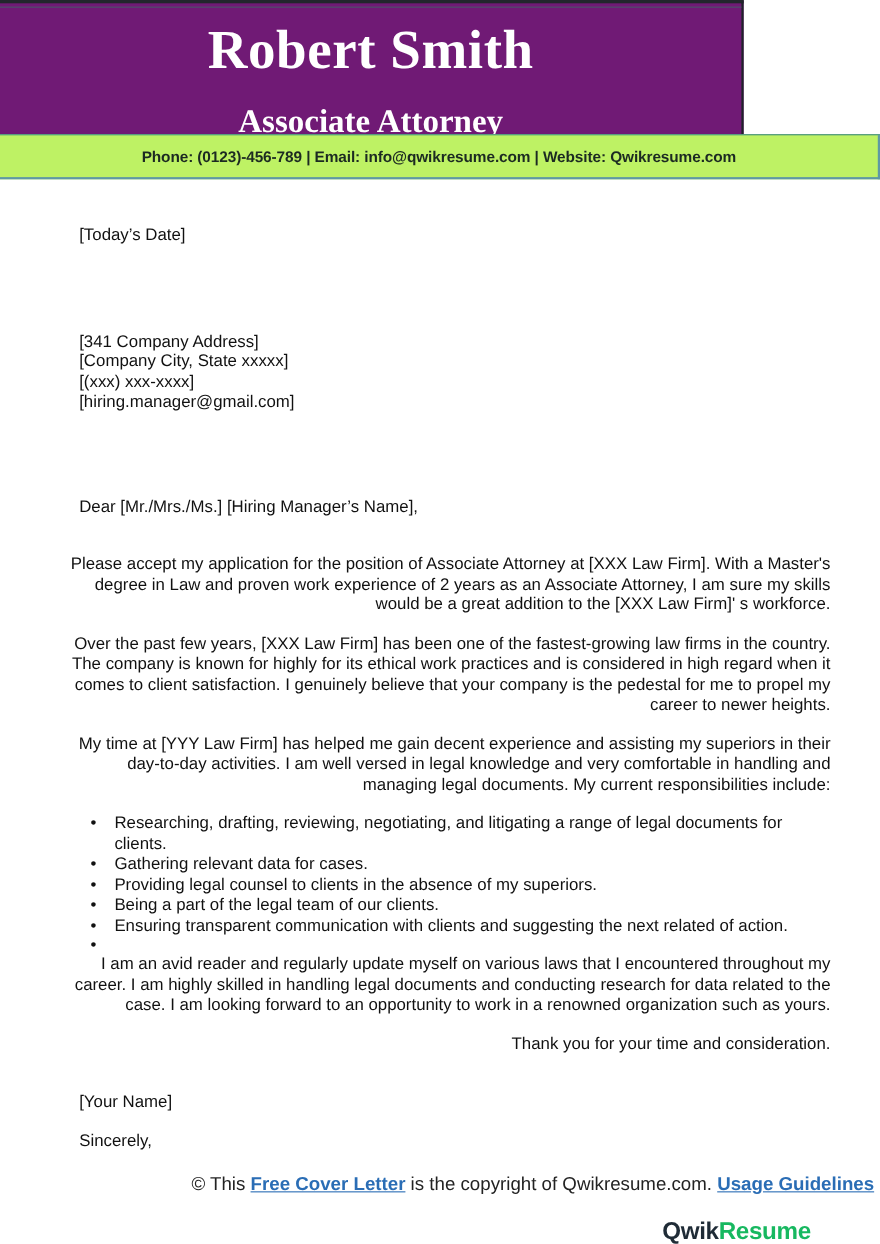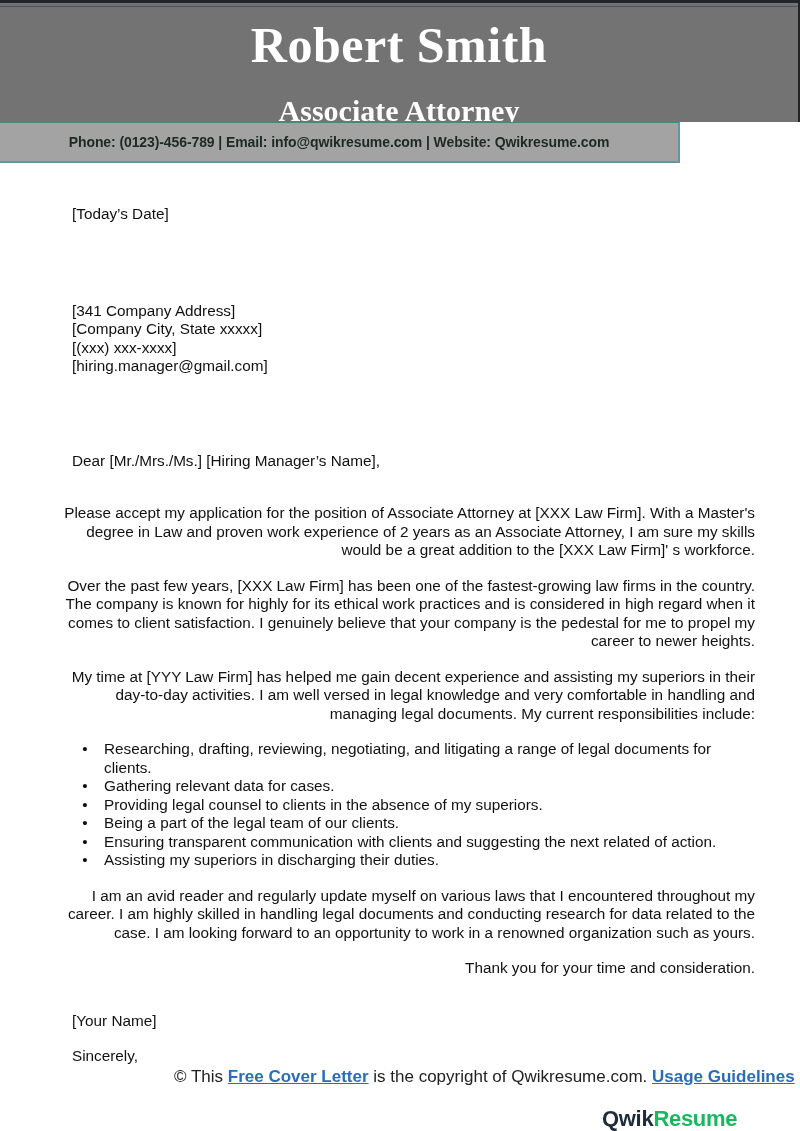--- a/index.html
+++ b/index.html
@@ -1,42 +1,42 @@
 <!DOCTYPE html>
 <html><head>
   <meta charset="utf-8">
   <style>
     * { box-sizing: border-box; margin: 0; padding: 0; }
     html, body { width: 800px; height: 1131px; background: #ffffff; overflow: hidden; }
     body { position: relative; font-family: "Liberation Sans", sans-serif; color: #111111; }
 
     .header {
-      position: absolute; left: 0; top: 0; width: 800px; height: 122px;
-      background: #737373;
+      position: absolute; left: 0; top: 0; width: 676px; height: 122px;
+      background: #701a75;
       border-top: 3px solid #22262c;
       border-right: 2px solid #1f232a;
     }
     .header .topline {
       position: absolute; left: 0; right: 0; top: 3px; height: 1px; background: #4b5568;
     }
     .name {
       position: absolute; left: 0; right: 0; top: 10px;
       text-align: center; color: #ffffff;
       font-family: "Liberation Serif", serif; font-weight: bold;
       font-size: 50px; line-height: 64px; letter-spacing: 0.5px;
     }
     .role {
       position: absolute; left: 0; right: 0; top: 88px;
       text-align: center; color: #ffffff;
       font-family: "Liberation Serif", serif; font-weight: bold;
       font-size: 30px; line-height: 40px;
     }
     .contact-bar {
-      position: absolute; left: 0; top: 122px; width: 680px; height: 41px;
-      background: #a3a3a3;
+      position: absolute; left: 0; top: 122px; width: 800px; height: 41px;
+      background: #bef264;
       border-top: 1px solid #3f8c7f;
       border-bottom: 2px solid #5f99a3;
       border-right: 2px solid #5f99a3;
       text-align: center;
       font-size: 14px; line-height: 38px; font-weight: bold; color: #1c2a22;
       letter-spacing: -0.1px;
     }
     .contact-bar span { white-space: pre; }
 
     .letter {
@@ -114,21 +114,21 @@
   <div class="gap-p"></div>
   <div class="para">My time at [YYY Law Firm] has helped me gain decent experience and assisting my superiors in their day-to-day activities. I am well versed in legal knowledge and very comfortable in handling and managing legal documents. My current responsibilities include:</div>
   <div class="gap-p"></div>
 
   <ul class="bullets">
     <li><span class="dot">•</span><span>Researching, drafting, reviewing, negotiating, and litigating a range of legal documents for clients.</span></li>
     <li><span class="dot">•</span><span>Gathering relevant data for cases.</span></li>
     <li><span class="dot">•</span><span>Providing legal counsel to clients in the absence of my superiors.</span></li>
     <li><span class="dot">•</span><span>Being a part of the legal team of our clients.</span></li>
     <li><span class="dot">•</span><span>Ensuring transparent communication with clients and suggesting the next related of action.</span></li>
-    <li><span class="dot">•</span><span>Assisting my superiors in discharging their duties.</span></li>
+    <li><span class="dot">•</span></li>
   </ul>
   <div class="gap-p"></div>
 
   <div class="para">I am an avid reader and regularly update myself on various laws that I encountered throughout my career. I am highly skilled in handling legal documents and conducting research for data related to the case. I am looking forward to an opportunity to work in a renowned organization such as yours.</div>
   <div class="gap-p"></div>
   <div class="para">Thank you for your time and consideration.</div>
   <div class="gap-p"></div>
   <div class="block">[Your Name]</div>
   <div class="block">Sincerely,</div>
 </div>

